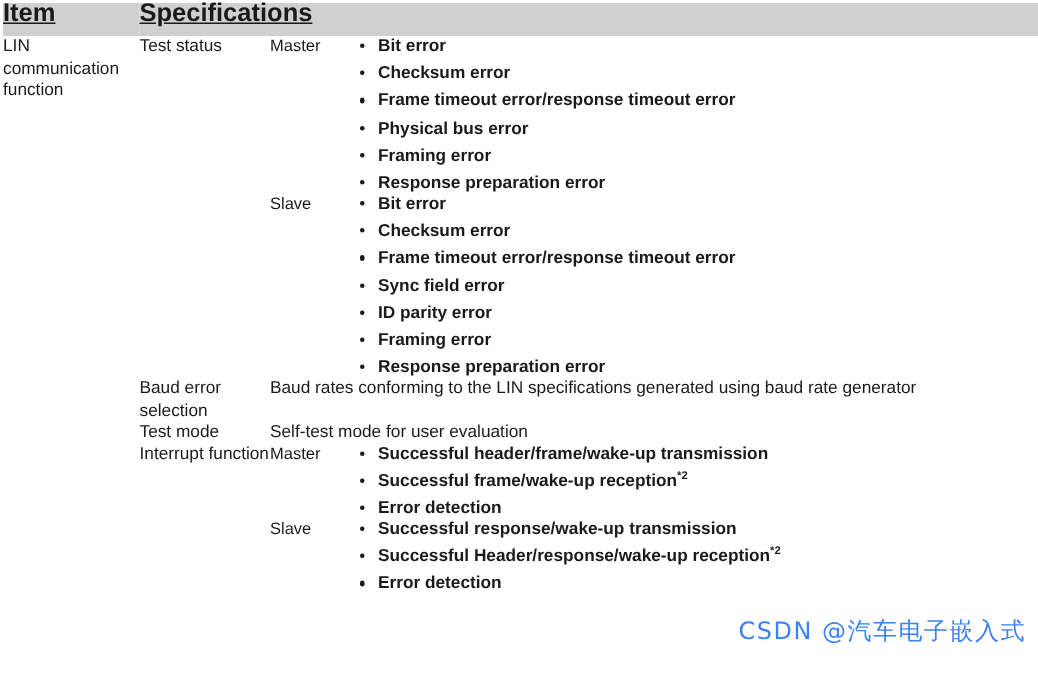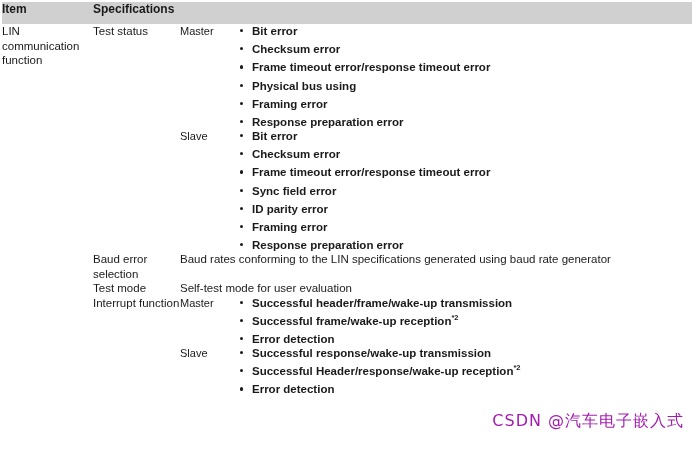--- a/index.html
+++ b/index.html
@@ -38,24 +38,25 @@
   .col-role    { width: 55px; }
   .col-detail  { width: auto; }
 
   
   .hdr-row > th {
     background: #d0d0d0;
     border-top: 2.5px solid #111;
     border-bottom: 2.5px solid #111;
     height: 22px;
     font-weight: bold;
-    font-size: 12px;
+    font-size: 17px;
     text-align: left;
     padding: 3px 0 3px 7px;
     line-height: 14px;
+    text-decoration: underline;
   }
   .hdr-row > th.hdr-item {
     border-right: 1px solid #555;
   }
 
   
   .cell {
     padding: 5px 6px 5px 7px;
     line-height: 14.5px;
   }
@@ -110,21 +111,21 @@
   }
   .tail-row > td.tr-b { border-right: 1px solid #555; }
   .tail-row > td.tr-bt { border-right: 1.6px solid #333; }
 
   
   #watermark {
     position: absolute;
     right: 8px;
     bottom: 17px;
     font-size: 16px;
-    color: #a21caf;
+    color: #3b82f6;
     letter-spacing: 1px;
     white-space: nowrap;
     font-family: "DejaVu Sans", sans-serif;
     pointer-events: none;
   }
 </style>
 </head>
 <body>
 
 <table id="spec-table">
@@ -143,21 +144,21 @@
 
   <tr>
     <td class="cell b-r" rowspan="6">LIN communication function</td>
     <td class="cell b-r b-b" rowspan="2">Test status</td>
     <td class="cell b-rt b-bt rolecell">Master</td>
     <td class="cell pad-detail b-bt">
       <ul class="bullets">
         <li>Bit error</li>
         <li>Checksum error</li>
         <li>Frame timeout error/response timeout error</li>
-        <li>Physical bus using</li>
+        <li>Physical bus error</li>
         <li>Framing error</li>
         <li>Response preparation error</li>
       </ul>
     </td>
   </tr>
 
   <tr>
     <td class="cell b-rt b-b rolecell">Slave</td>
     <td class="cell pad-detail b-b">
       <ul class="bullets">

